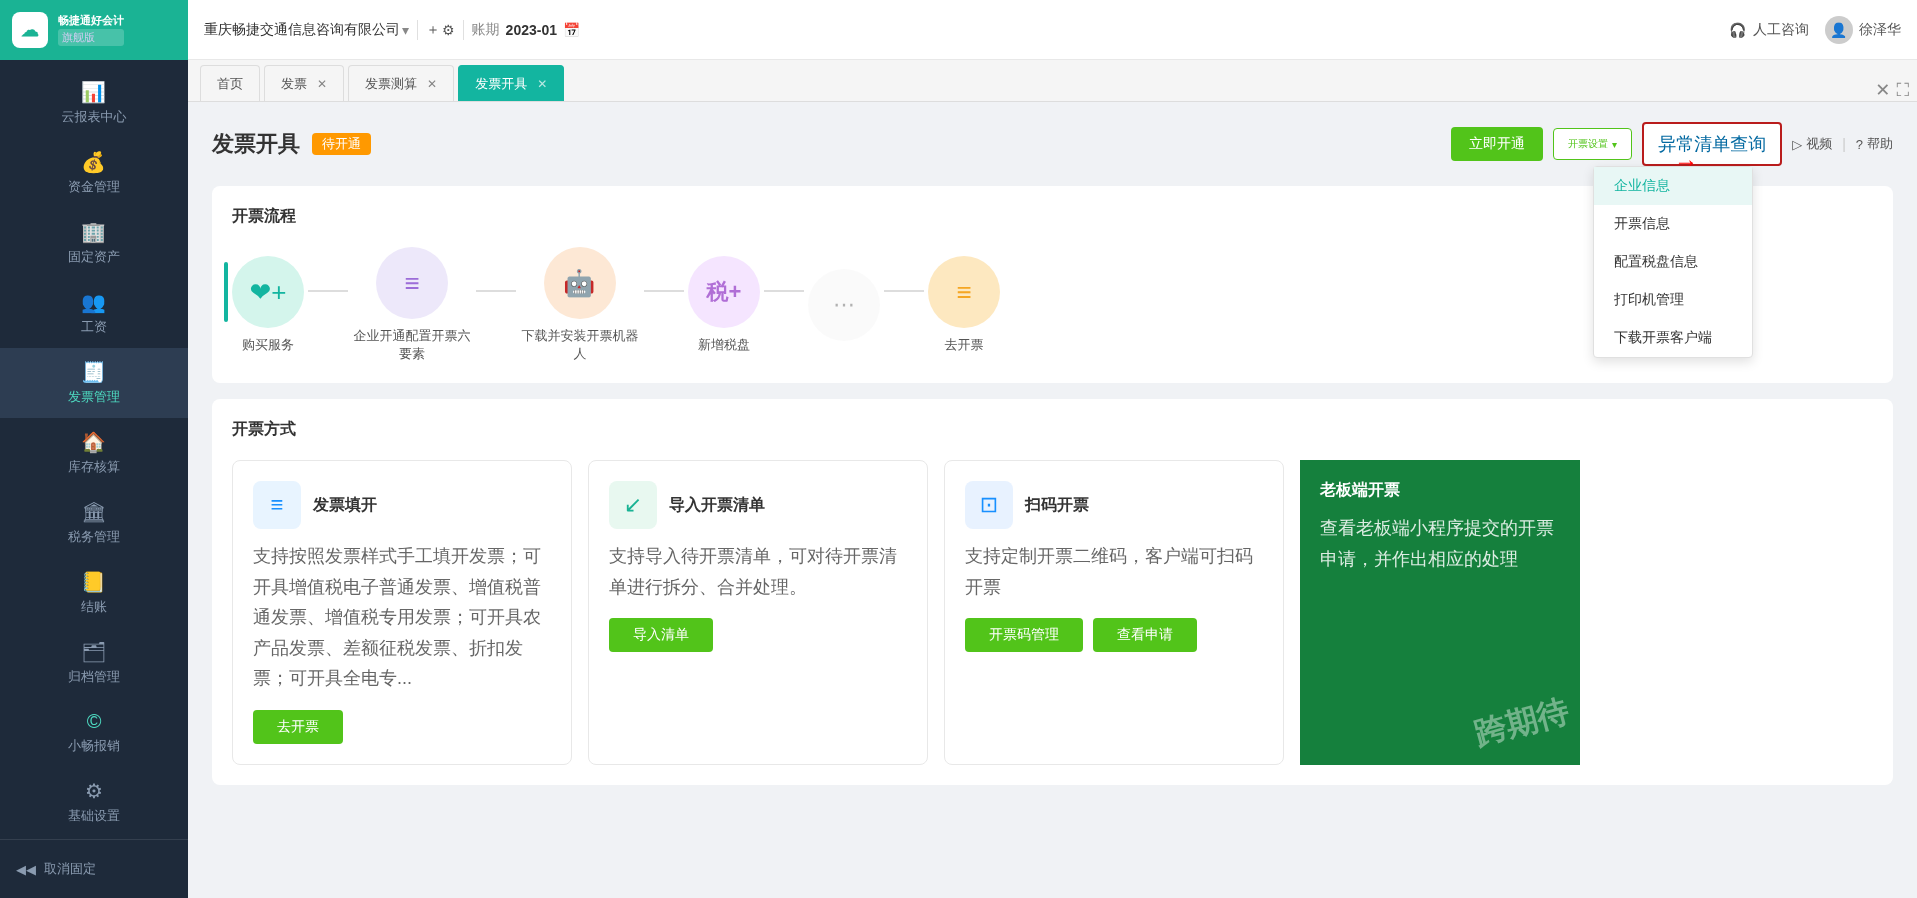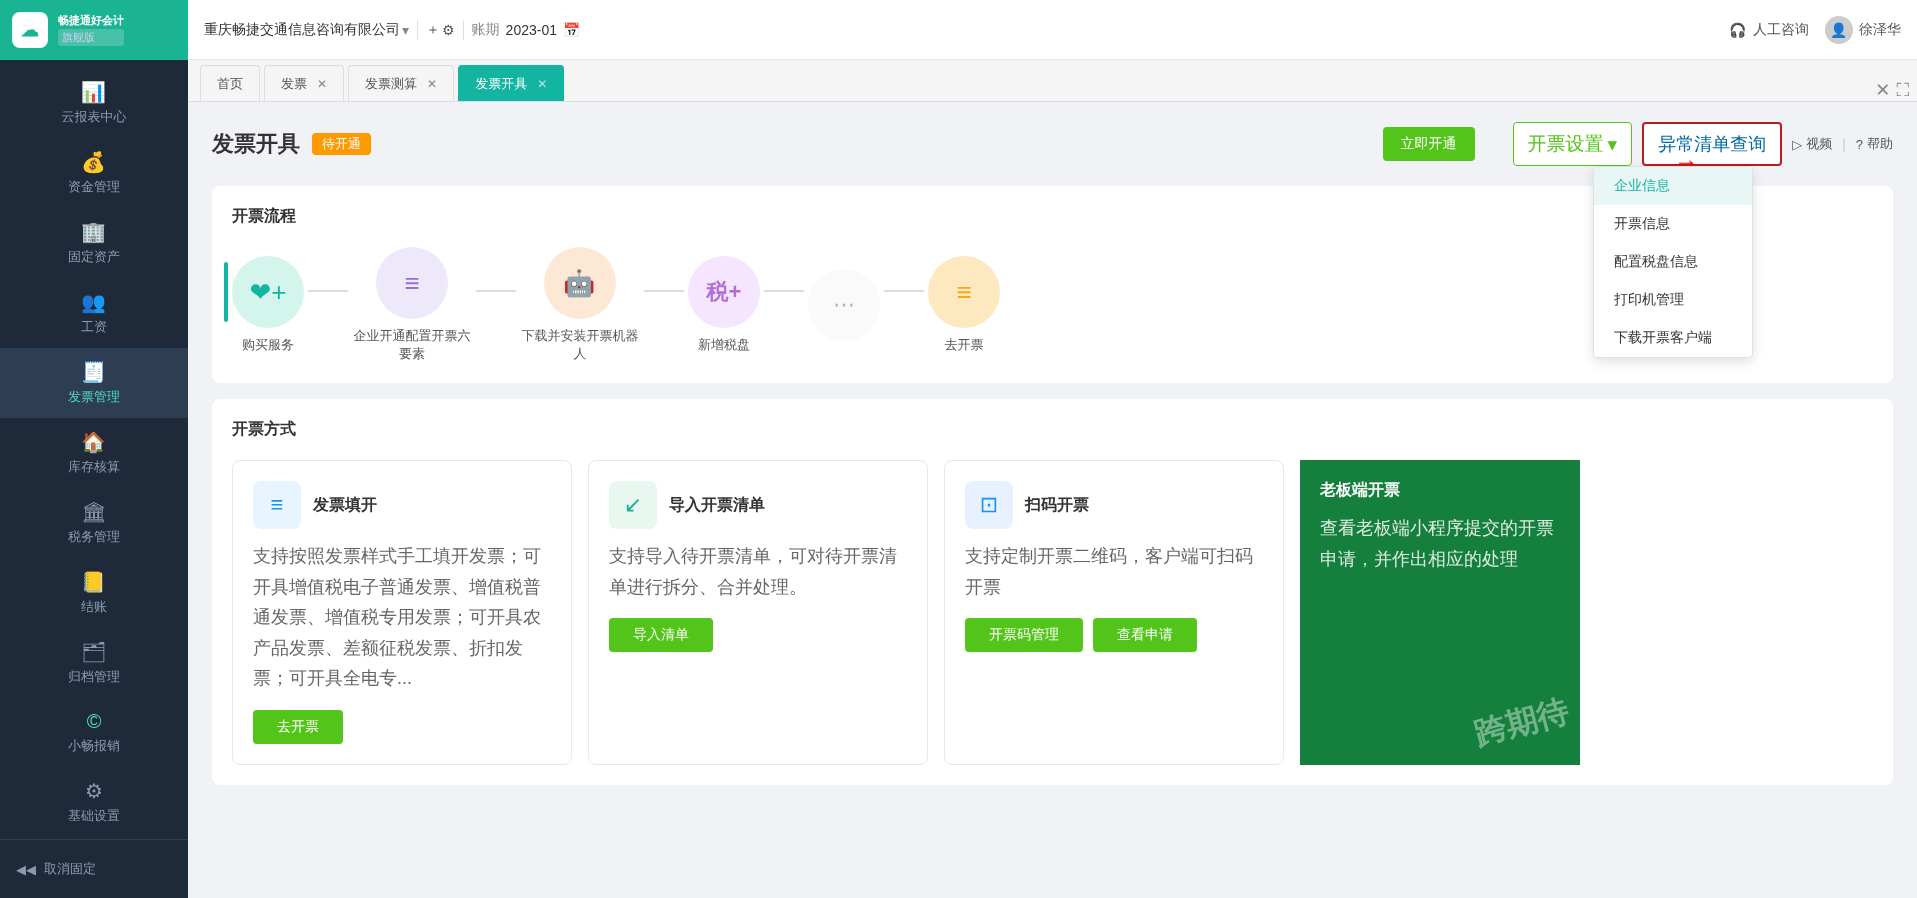--- a/index.html
+++ b/index.html
@@ -73,22 +73,22 @@
       display: flex; align-items: center; gap: 12px; margin-bottom: 20px;
     }
     .page-title { font-size: 22px; font-weight: bold; color: #333; }
     .status-badge {
       background: #f90; color: #fff; padding: 2px 10px; border-radius: 4px; font-size: 13px;
     }
     .page-actions { margin-left: auto; display: flex; align-items: center; gap: 10px; position: relative; }
 
     .btn-green { background: #52c41a; color: #fff; border: none; padding: 8px 18px; border-radius: 4px; cursor: pointer; font-size: 14px; }
     .btn-outline-green {
-      background: #fff; color: #52c41a; border: 1px solid #52c41a; padding: 8px 14px; border-radius: 4px; cursor: pointer; font-size: 19px;
-      display: flex; align-items: center; gap: 4px; margin-left: 28px;
+      background: #fff; color: #52c41a; border: 1px solid #52c41a; padding: 8px 14px; border-radius: 4px; cursor: pointer; font-size: 10px;
+      display: flex; align-items: center; gap: 4px;
     }
     .btn-outline-yellow {
       background: #fff; color: #0369a1; border: 2px solid #b91c1c; padding: 8px 14px; border-radius: 4px; cursor: pointer; font-size: 18px;
     }
     .btn-text { background: none; border: none; color: #555; cursor: pointer; font-size: 13px; display: flex; align-items: center; gap: 4px; }
 
     
     .dropdown-menu {
       position: absolute; top: 44px; right: 140px; background: #fff;
       border: 1px solid #e0e0e0; border-radius: 4px; box-shadow: 0 4px 12px rgba(0,0,0,0.12);
@@ -212,21 +212,21 @@
     <span style="color:#888; cursor:pointer;">▾</span>
     <div class="header-divider"></div>
     <button class="header-btn">
       <span>＋</span>
     </button>
     <button class="header-btn">
       <span>⚙</span>
     </button>
     <div class="header-divider"></div>
     <span style="color:#888;">账期</span>
-    <span style="font-weight:400; color:#333; margin-left:4px;">2023-01</span>
+    <span style="font-weight:700; color:#333; margin-left:4px;">2023-01</span>
     <span style="color:#888; cursor:pointer; margin-left:4px;">📅</span>
     <div class="header-right">
       <div class="service">
         <span>🎧</span>
         <span>人工咨询</span>
       </div>
       <div class="user">
         <div class="avatar-icon">👤</div>
         <span>徐泽华</span>
       </div>

